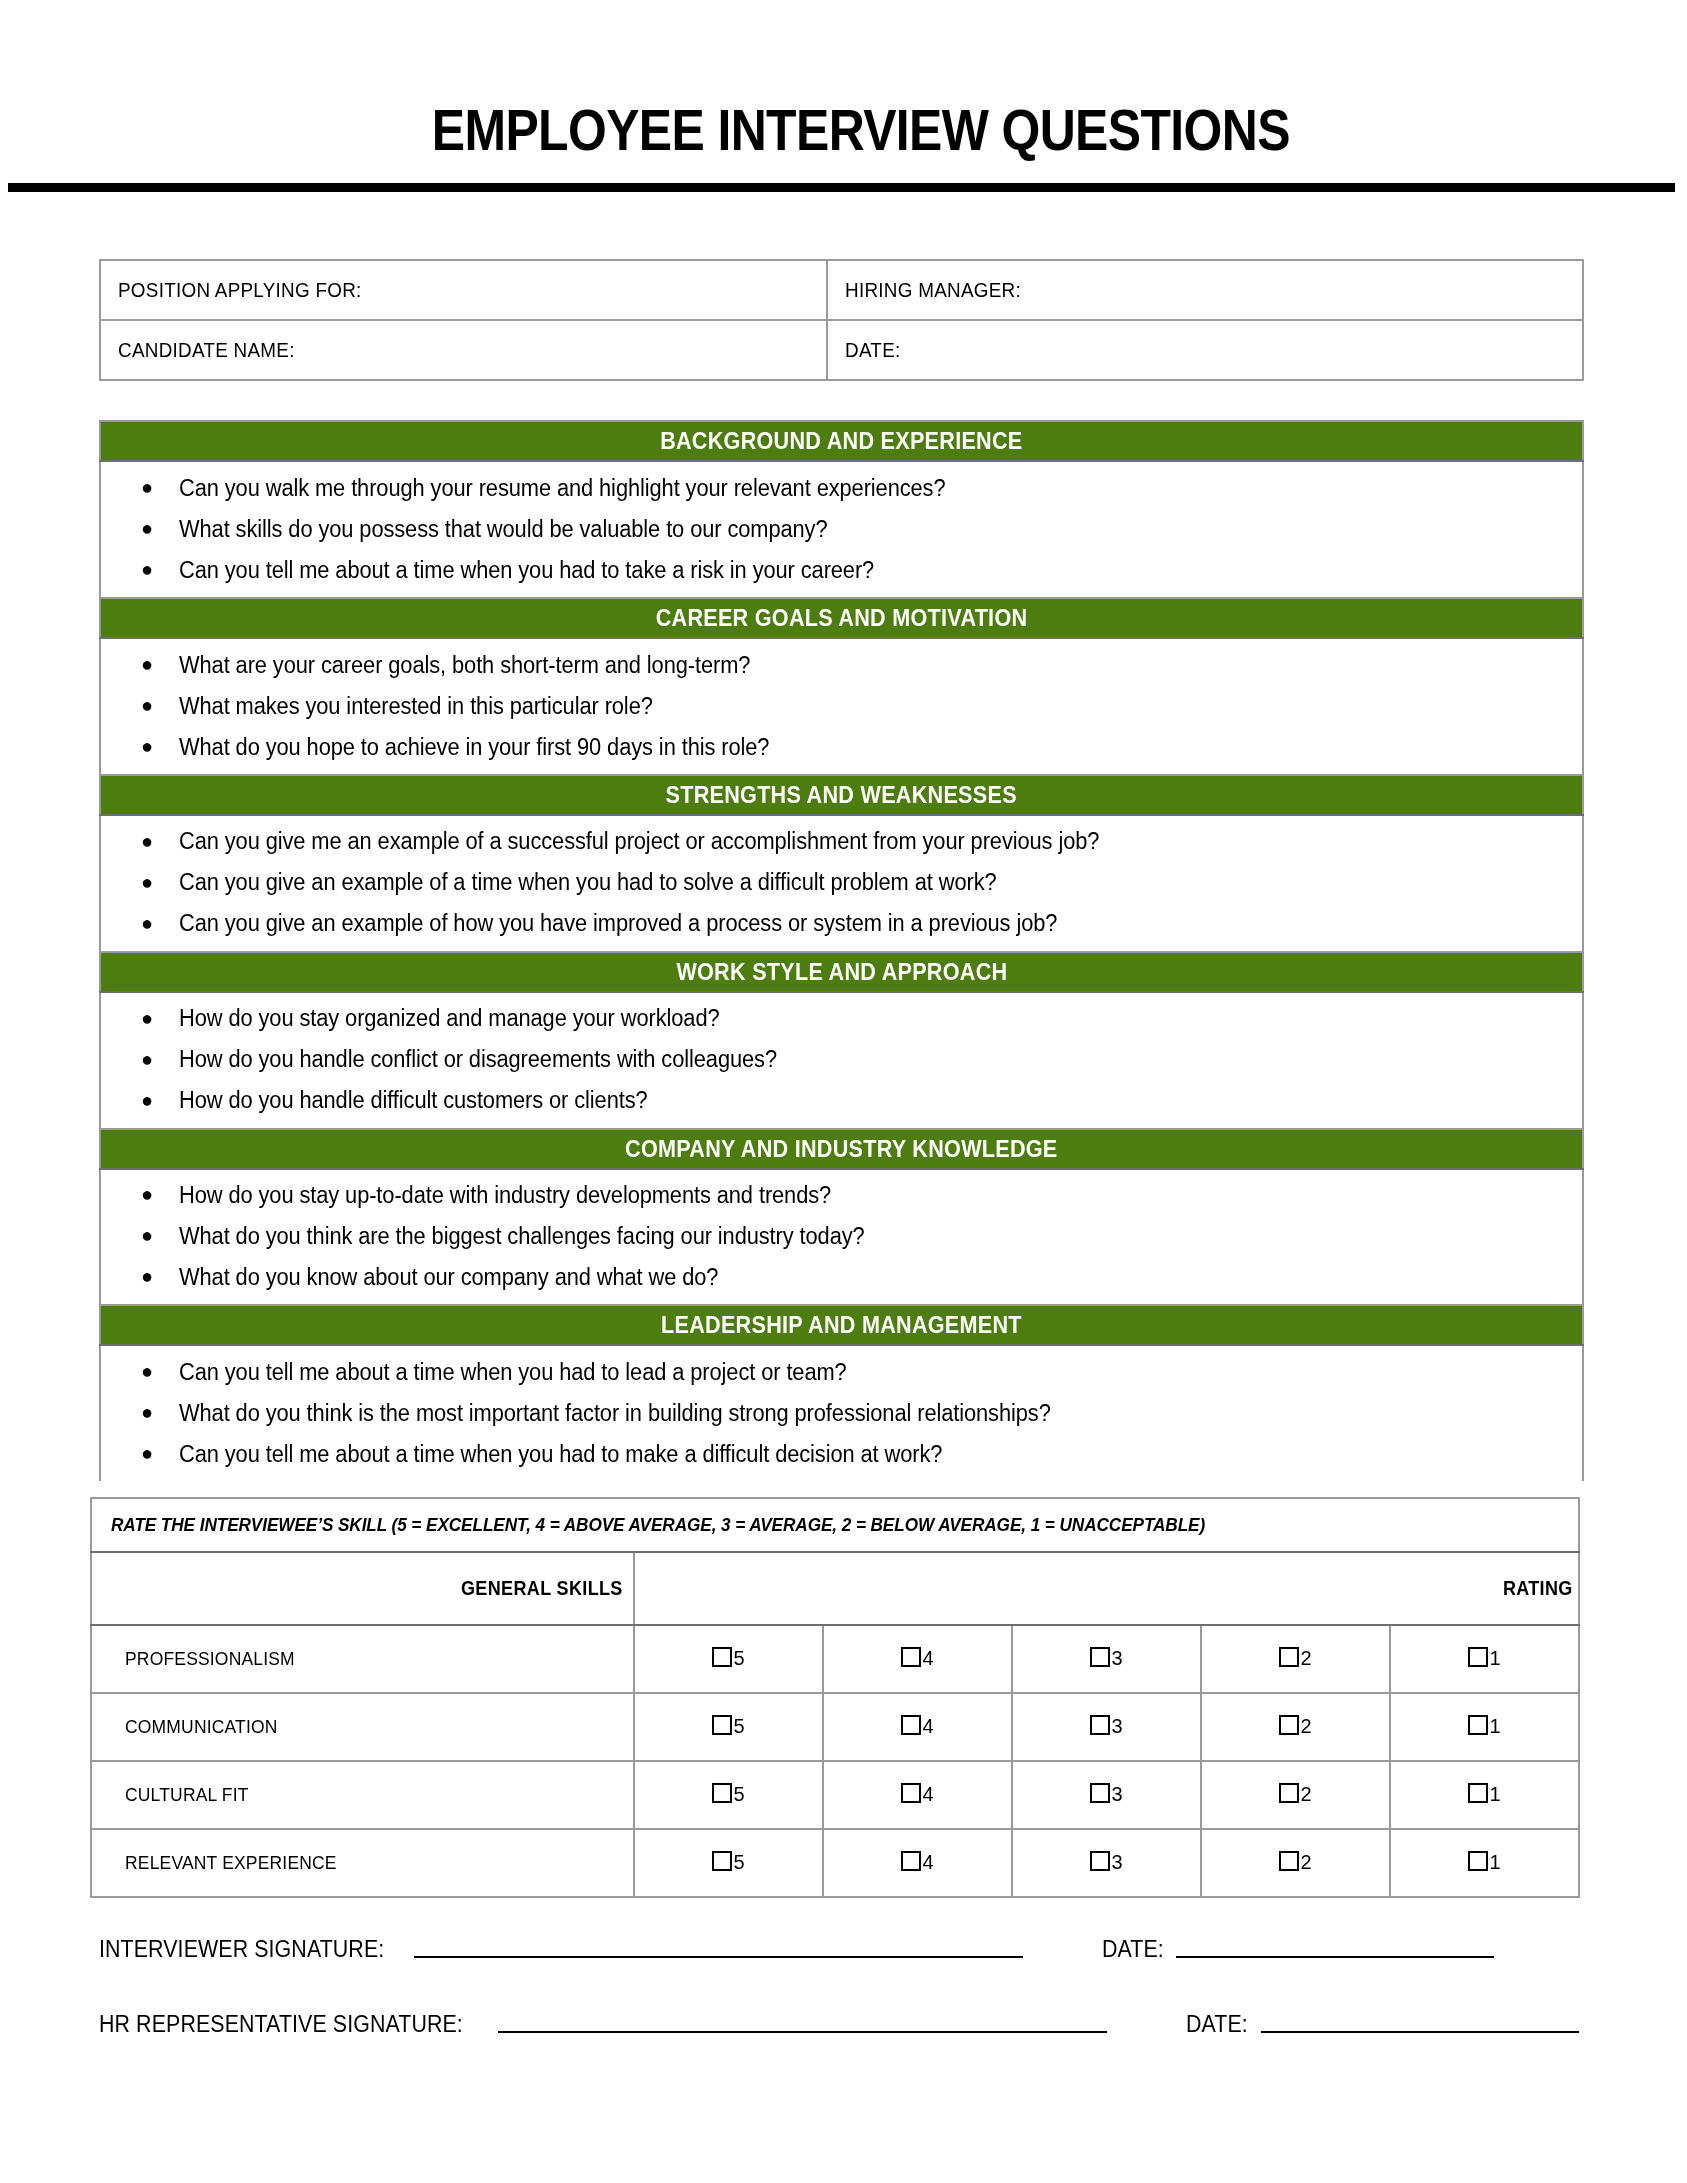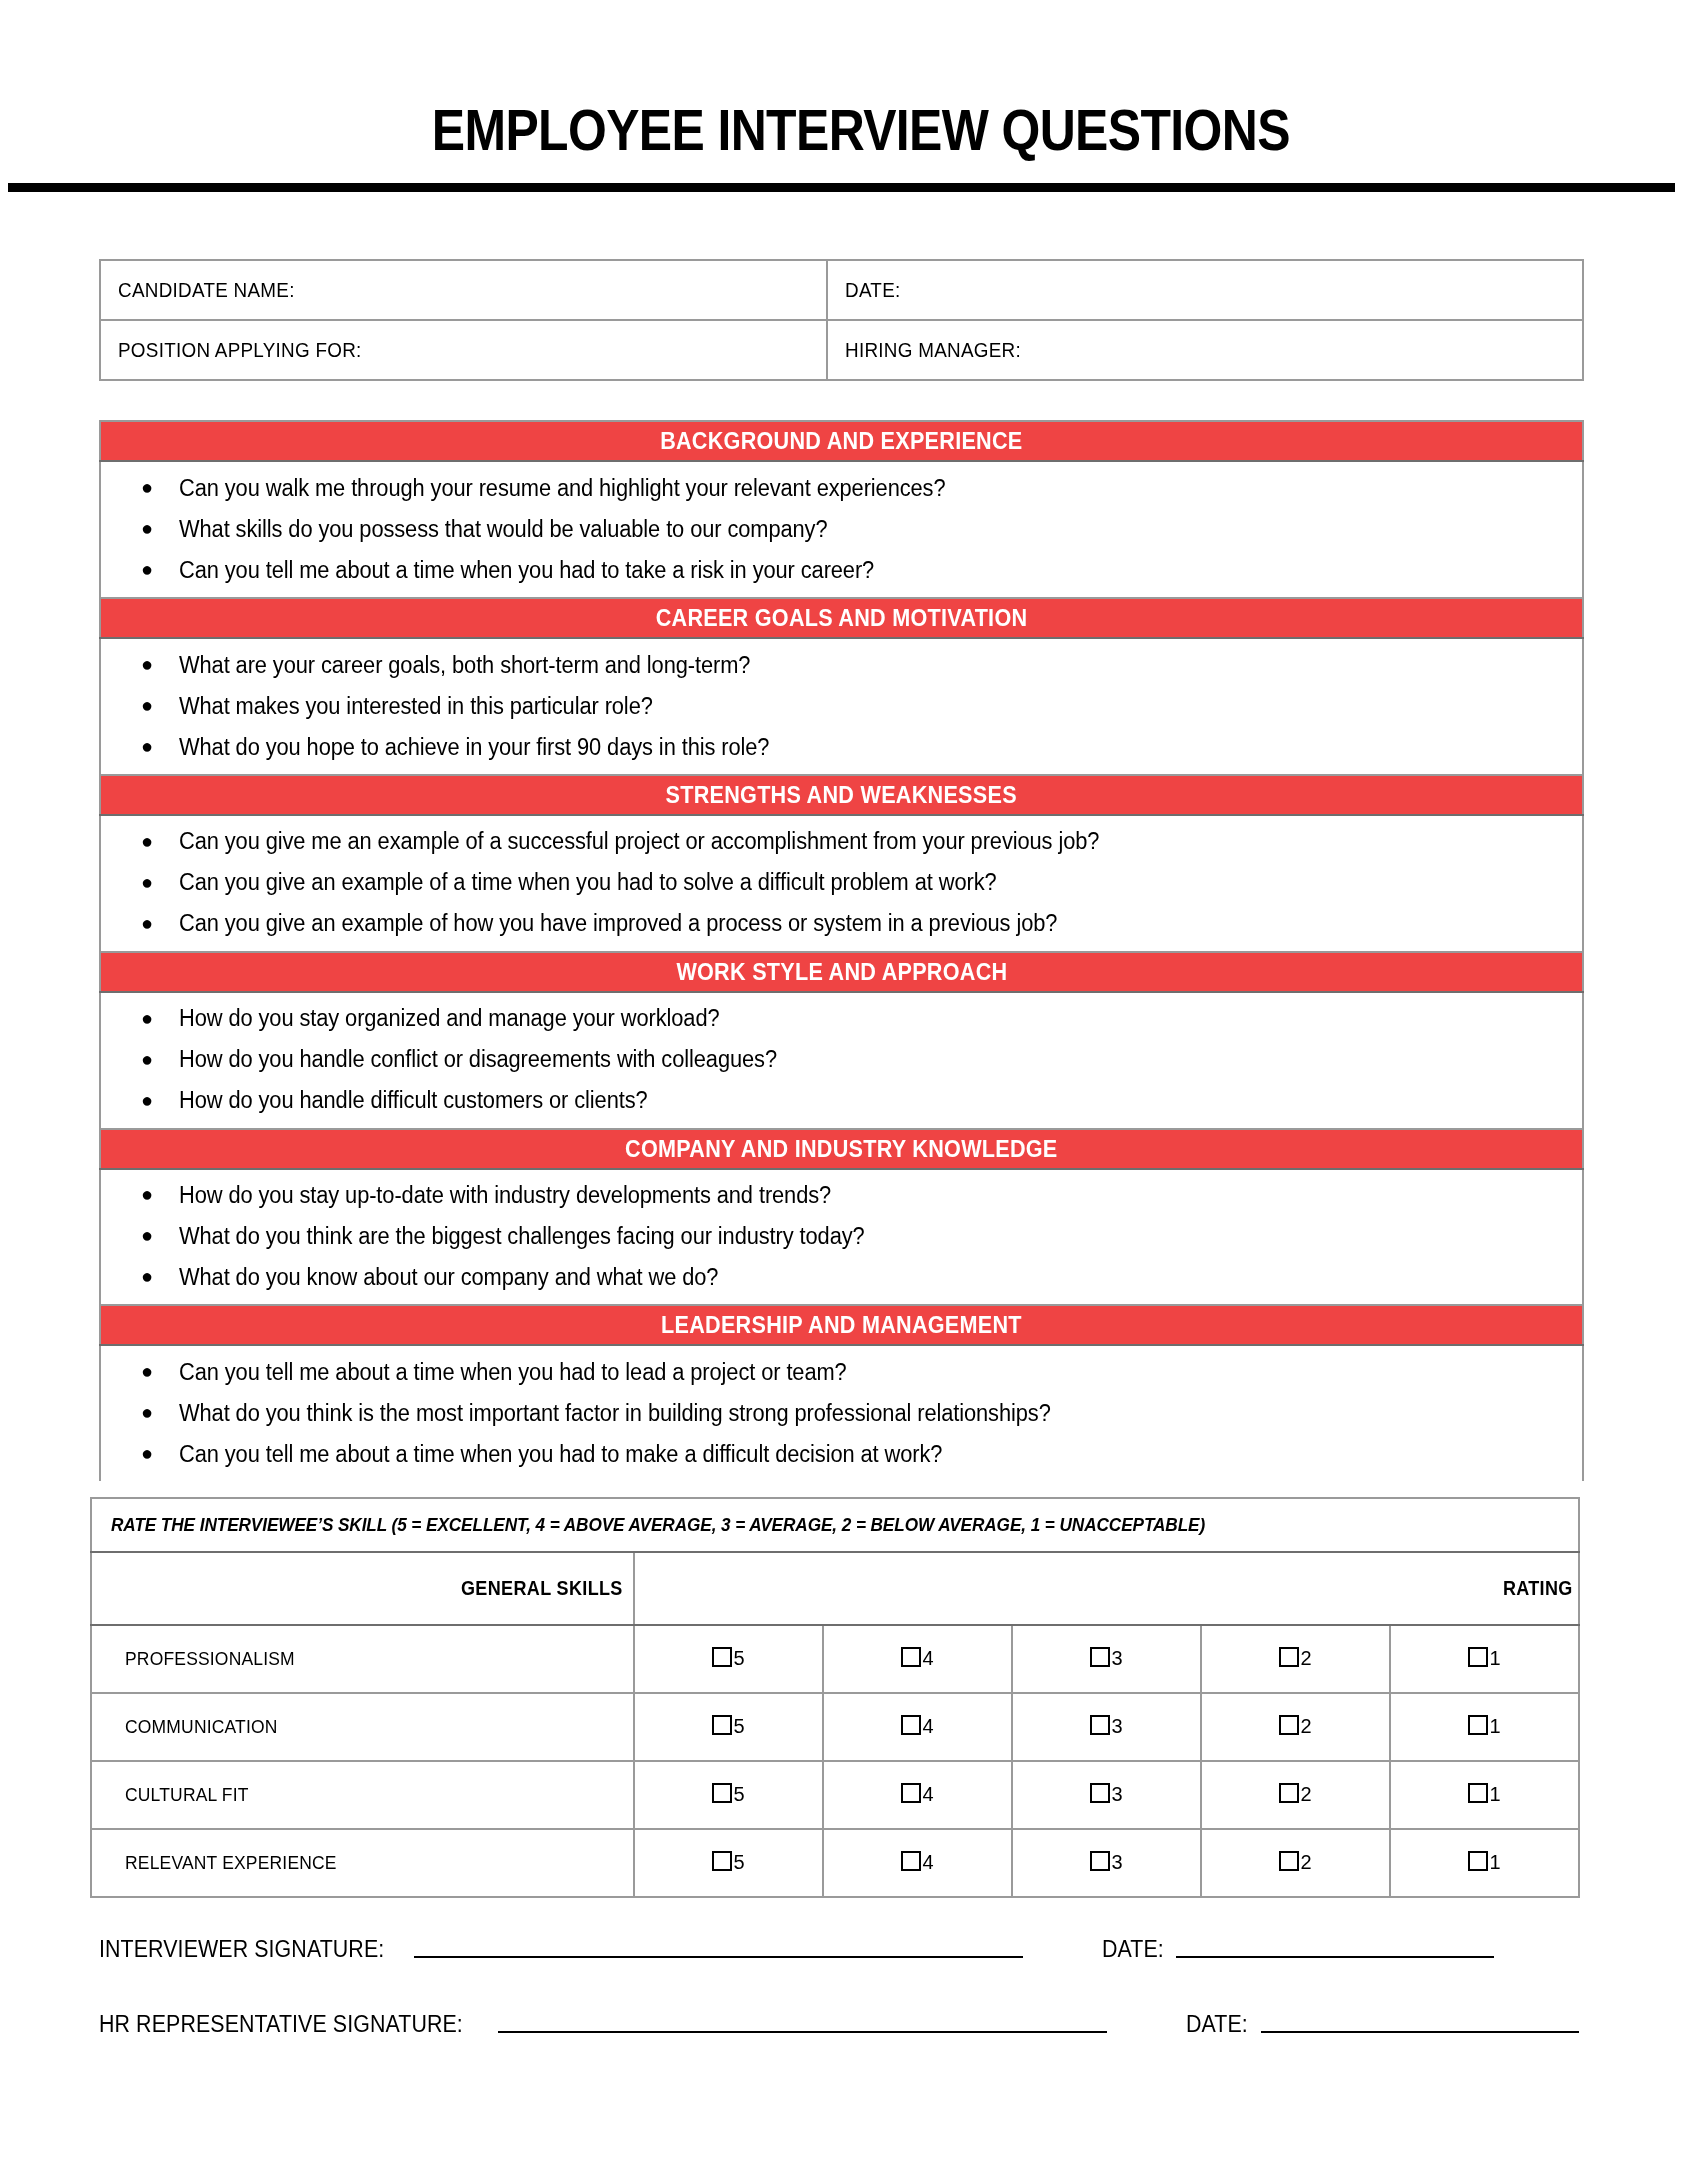--- a/index.html
+++ b/index.html
@@ -81,21 +81,21 @@
   
   .q-table {
     position: absolute;
     left: 99px;
     top: 420px;
     width: 1485px;
     border-collapse: collapse;
     table-layout: fixed;
   }
   .q-table tr.section-row td {
-    background: #ef4444;
+    background: #4d7c0f;
     color: #ffffff;
     text-align: center;
     height: 38px;
     padding: 0;
     border-left: 2px solid #9a9a9a;
     border-right: 2px solid #9a9a9a;
     border-top: 2px solid #9a9a9a;
     border-bottom: 2px solid #6e6e6e;
   }
   .section-title {
@@ -246,26 +246,26 @@
 <div class="page">
 
   <div class="title-wrap">
     <span class="doc-title">EMPLOYEE INTERVIEW QUESTIONS</span>
   </div>
   <div class="title-rule"></div>
 
   <table class="info-table">
     <tbody>
         <tr>
+          <td class="left-cell"><span class="info-label">POSITION APPLYING FOR:</span></td>
+          <td><span class="info-label">HIRING MANAGER:</span></td>
+        </tr>
+        <tr>
           <td class="left-cell"><span class="info-label">CANDIDATE  NAME:</span></td>
           <td><span class="info-label">DATE:</span></td>
-        </tr>
-        <tr>
-          <td class="left-cell"><span class="info-label">POSITION APPLYING FOR:</span></td>
-          <td><span class="info-label">HIRING MANAGER:</span></td>
         </tr>
       </tbody>
   </table>
 
   <table class="q-table">
     <tbody>
         <tr class="section-row">
           <td><span class="section-title">BACKGROUND AND EXPERIENCE</span></td>
         </tr>
         <tr class="q-row q-first">

